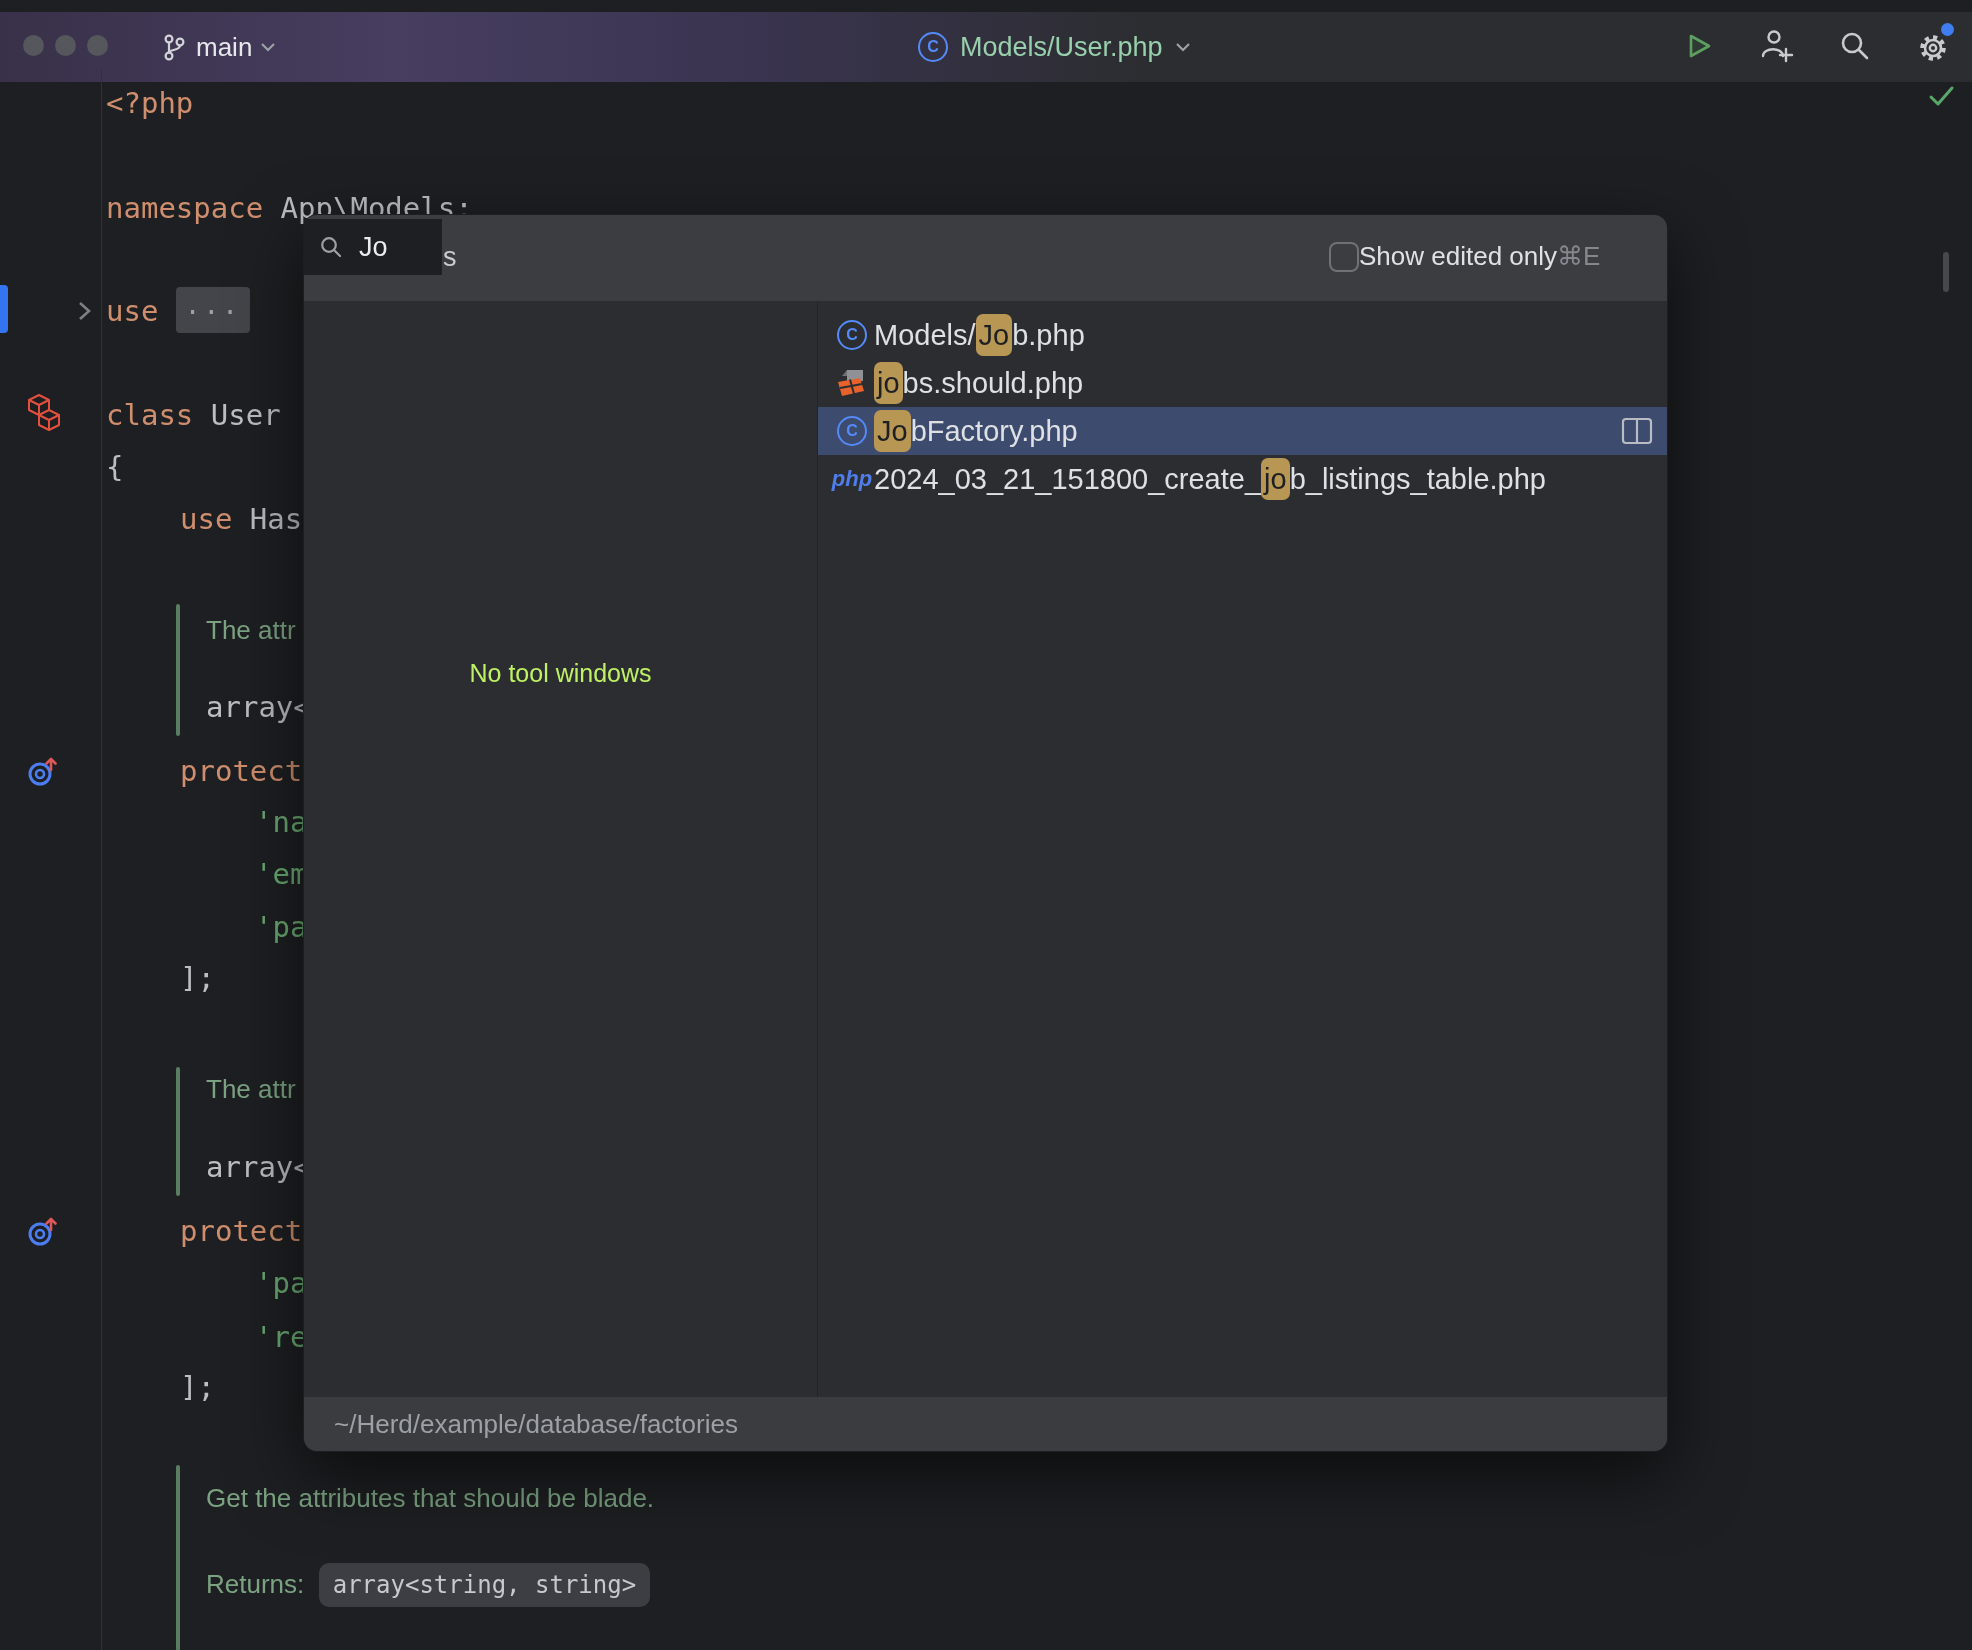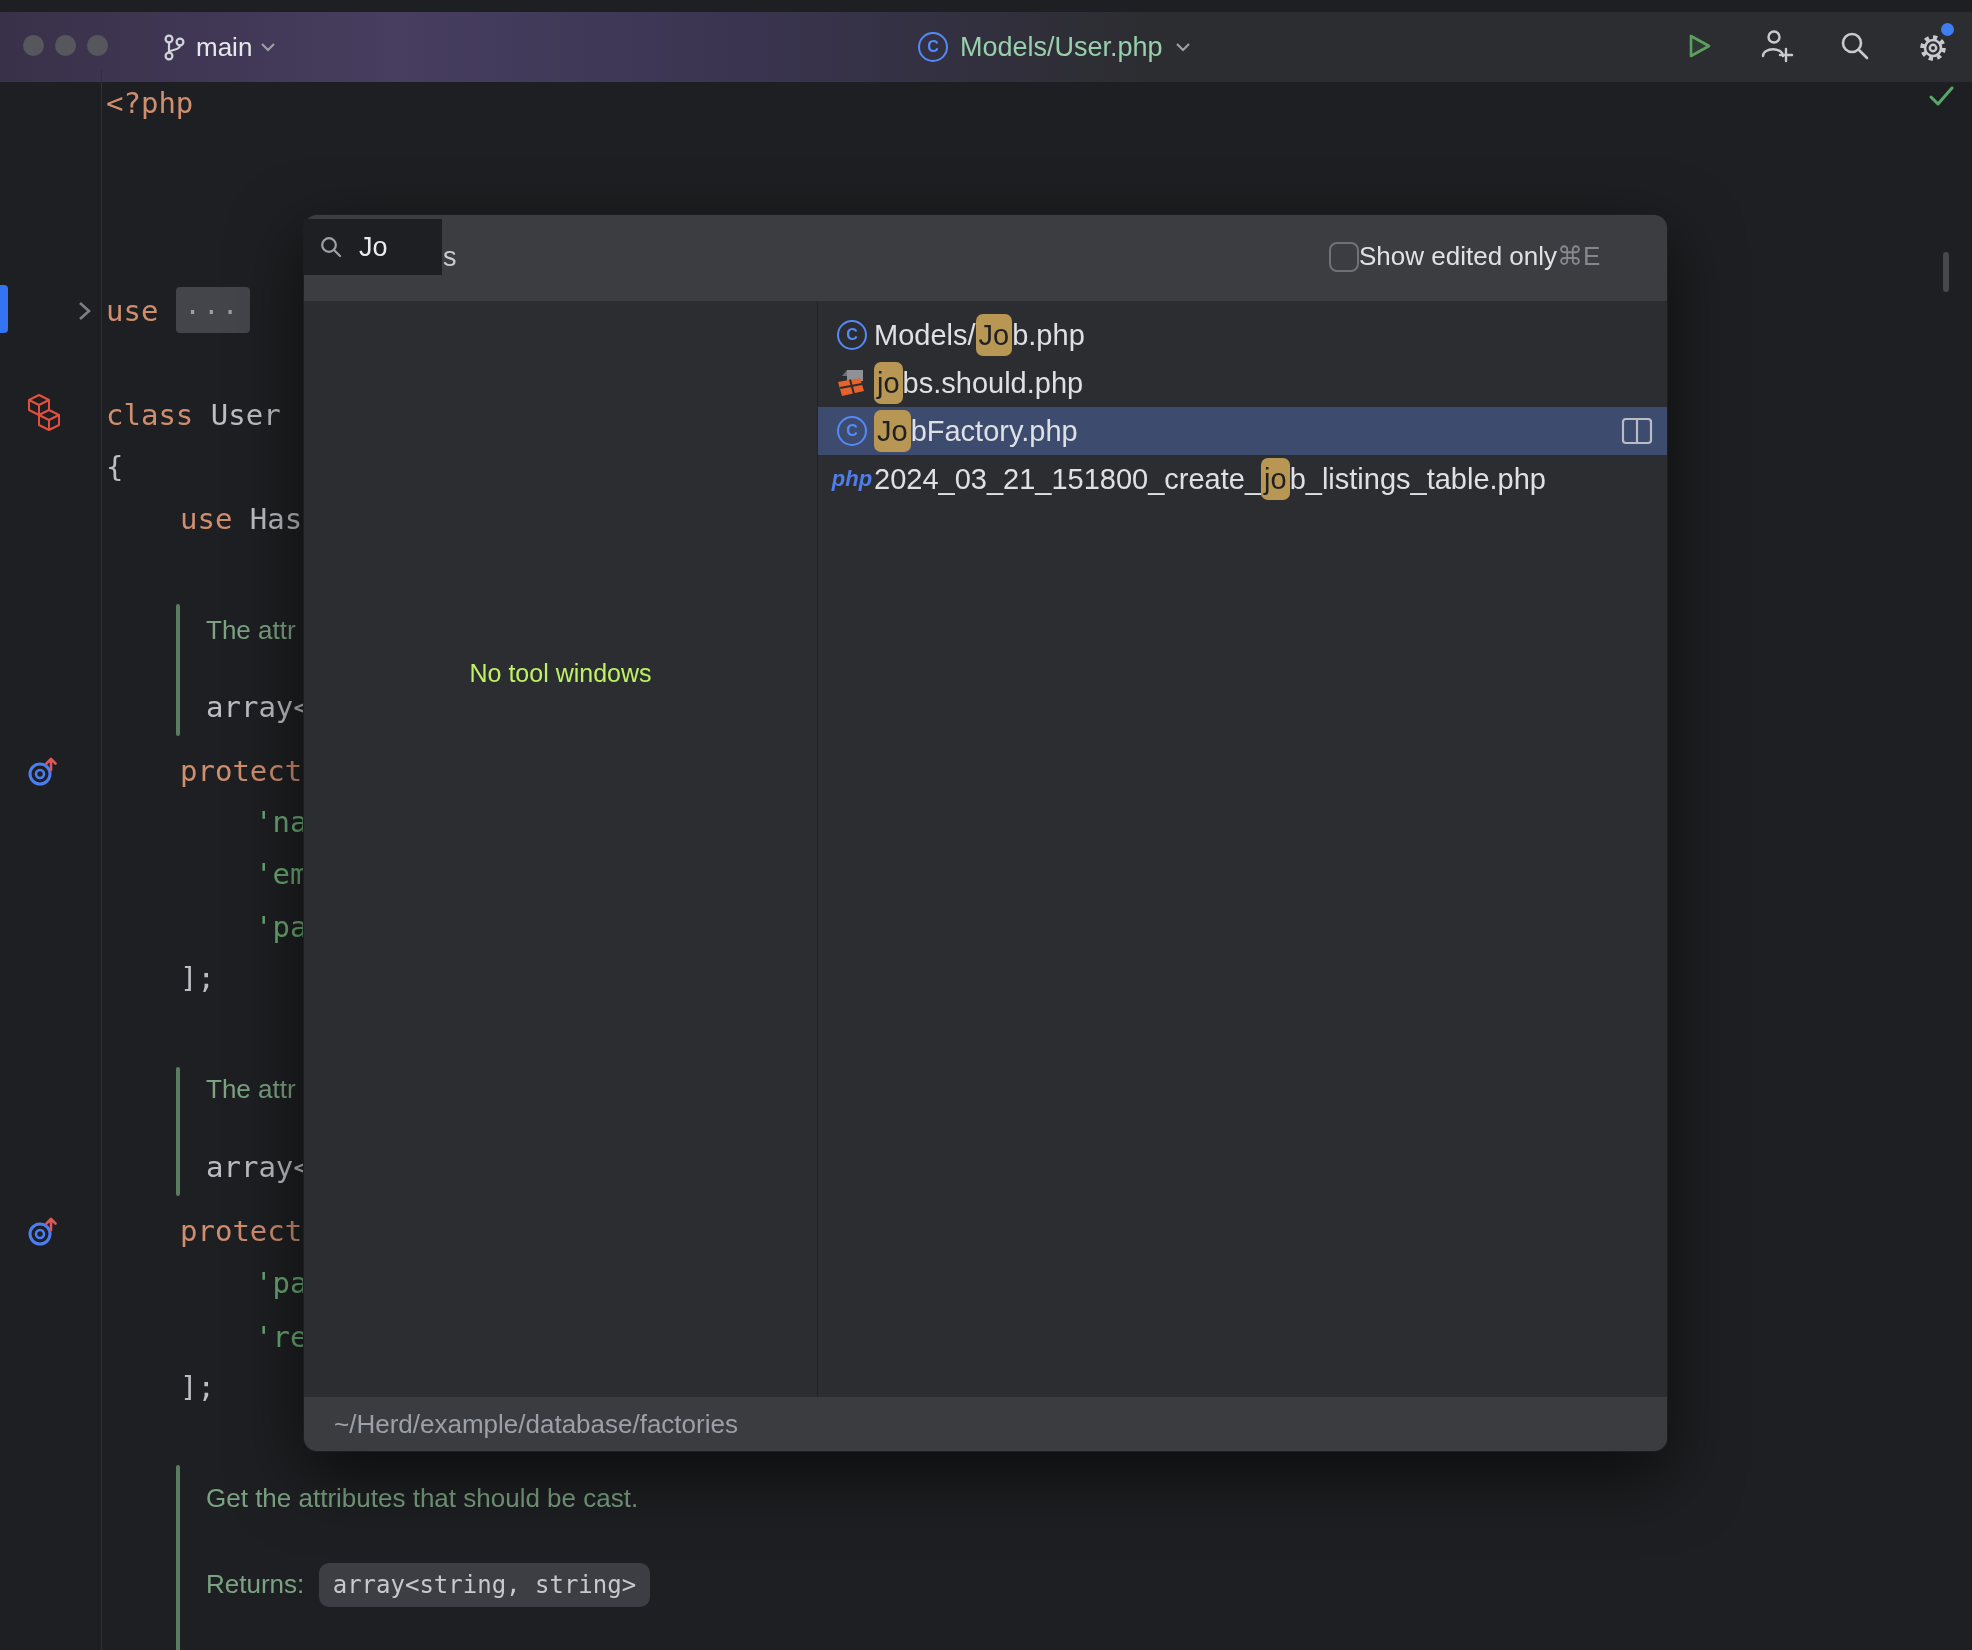--- a/index.html
+++ b/index.html
@@ -175,38 +175,39 @@
     <span class="gutter-icon" style="left:25px;top:1213px;">
       <svg width="36" height="36" viewBox="0 0 36 36" fill="none">
         <circle cx="15" cy="21" r="10" stroke="#4B7EF2" stroke-width="3"></circle>
         <circle cx="15" cy="21" r="4" stroke="#4B7EF2" stroke-width="2.6"></circle>
         <path d="M26 17 L26 7 M21.5 10.5 L26 6 L30.5 10.5" stroke="#DD5757" stroke-width="2.6" stroke-linecap="round" stroke-linejoin="round"></path>
       </svg>
     </span>
 
     <div id="code-layer">
         <div class="code-line" style="left: 106px; top: 77px;"><span class="seg-kw">&lt;?php</span></div>
+        <div class="code-line" style="left: 106px; top: 182px;"><span class="seg-kw">namespace</span><span class="seg-pl"> App\Models;</span></div>
         <div class="code-line" style="left: 106px; top: 285px;"><span class="seg-kw">use </span><span class="seg-fold">...</span></div>
         <div class="code-line" style="left: 106px; top: 389px;"><span class="seg-kw">class</span><span class="seg-pl"> User</span></div>
         <div class="code-line" style="left: 106px; top: 441px;"><span class="seg-pl">{</span></div>
         <div class="code-line" style="left: 180px; top: 493px;"><span class="seg-kw">use </span><span class="seg-pl">Has</span></div>
         <div class="code-line" style="left: 206px; top: 603px;"><span class="seg-doc">The attr</span></div>
         <div class="code-line" style="left: 206px; top: 681px;"><span class="seg-pl">array&lt;i</span></div>
         <div class="code-line" style="left: 180px; top: 745px;"><span class="seg-kw">protect</span></div>
         <div class="code-line" style="left: 255px; top: 796px;"><span class="seg-str">'na</span></div>
         <div class="code-line" style="left: 255px; top: 848px;"><span class="seg-str">'em</span></div>
         <div class="code-line" style="left: 255px; top: 901px;"><span class="seg-str">'pa</span></div>
         <div class="code-line" style="left: 180px; top: 952px;"><span class="seg-pl">];</span></div>
         <div class="code-line" style="left: 206px; top: 1062px;"><span class="seg-doc">The attr</span></div>
         <div class="code-line" style="left: 206px; top: 1141px;"><span class="seg-pl">array&lt;i</span></div>
         <div class="code-line" style="left: 180px; top: 1205px;"><span class="seg-kw">protect</span></div>
         <div class="code-line" style="left: 255px; top: 1257px;"><span class="seg-str">'pa</span></div>
         <div class="code-line" style="left: 255px; top: 1311px;"><span class="seg-str">'re</span></div>
         <div class="code-line" style="left: 180px; top: 1361px;"><span class="seg-pl">];</span></div>
-        <div class="code-line" style="left: 206px; top: 1471px;"><span class="seg-doc">Get the attributes that should be cast.</span></div>
+        <div class="code-line" style="left: 206px; top: 1471px;"><span class="seg-doc">Get the attributes that should be blade.</span></div>
         <div class="code-line" style="left: 206px; top: 1557px;"><span class="seg-doc">Returns:  </span><span class="seg-chip">array&lt;string, string&gt;</span></div>
         <div class="doc-bar" style="left: 176px; top: 604px; height: 132px;"></div>
         <div class="doc-bar" style="left: 176px; top: 1067px; height: 129px;"></div>
         <div class="doc-bar" style="left: 176px; top: 1465px; height: 186px;"></div>
       </div>
 
     <span class="gutter-icon" style="left:1928px;top:84px;">
       <svg width="28" height="24" viewBox="0 0 28 24" fill="none" stroke="var(--ok_green,#59A869)" stroke-width="3" stroke-linecap="round" stroke-linejoin="round">
         <path d="M3 13 L10 20 L24 4"></path>
       </svg>

